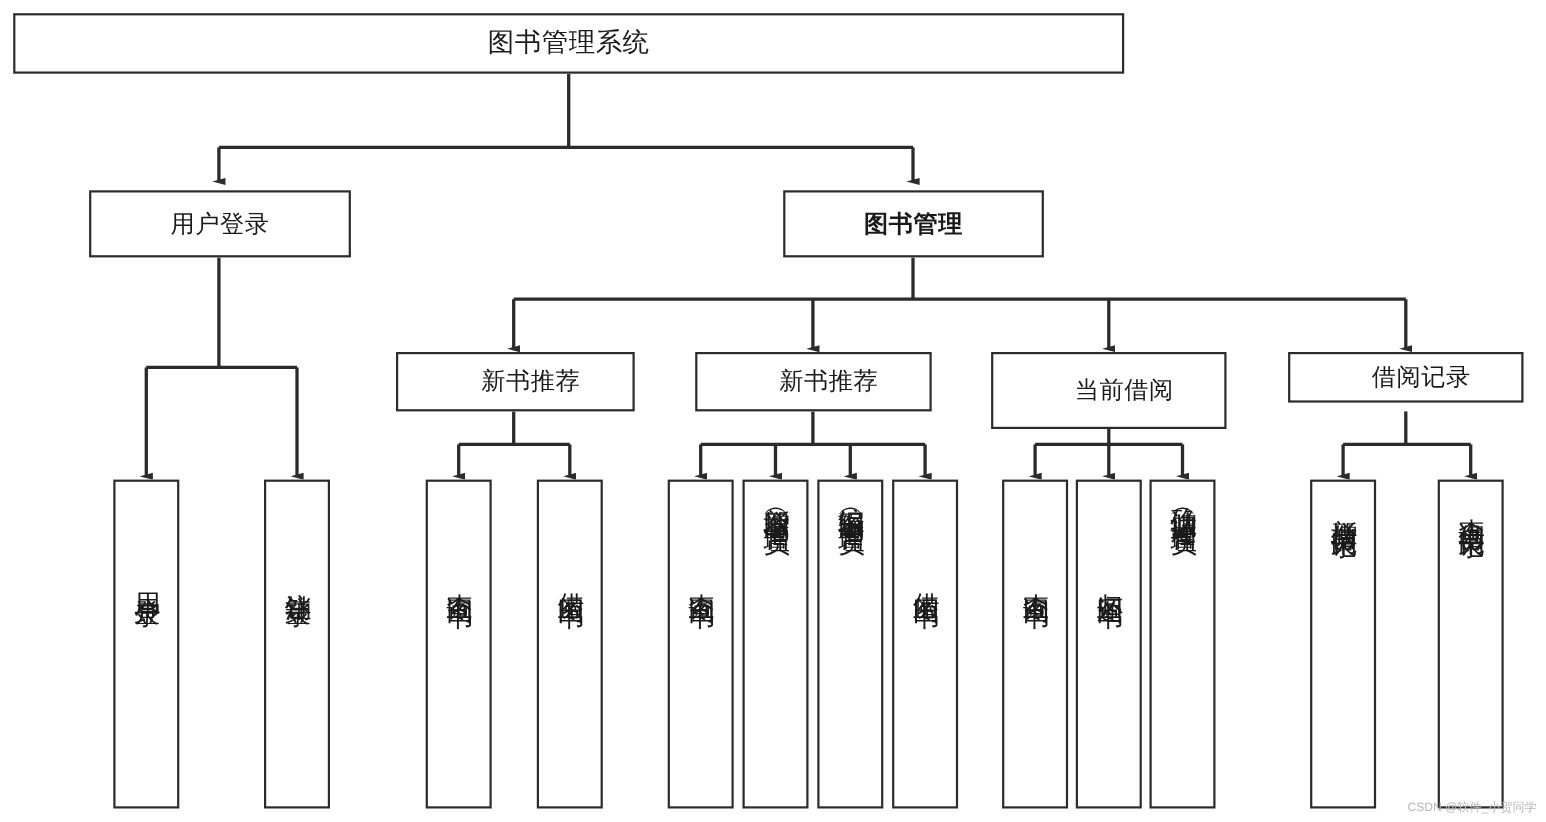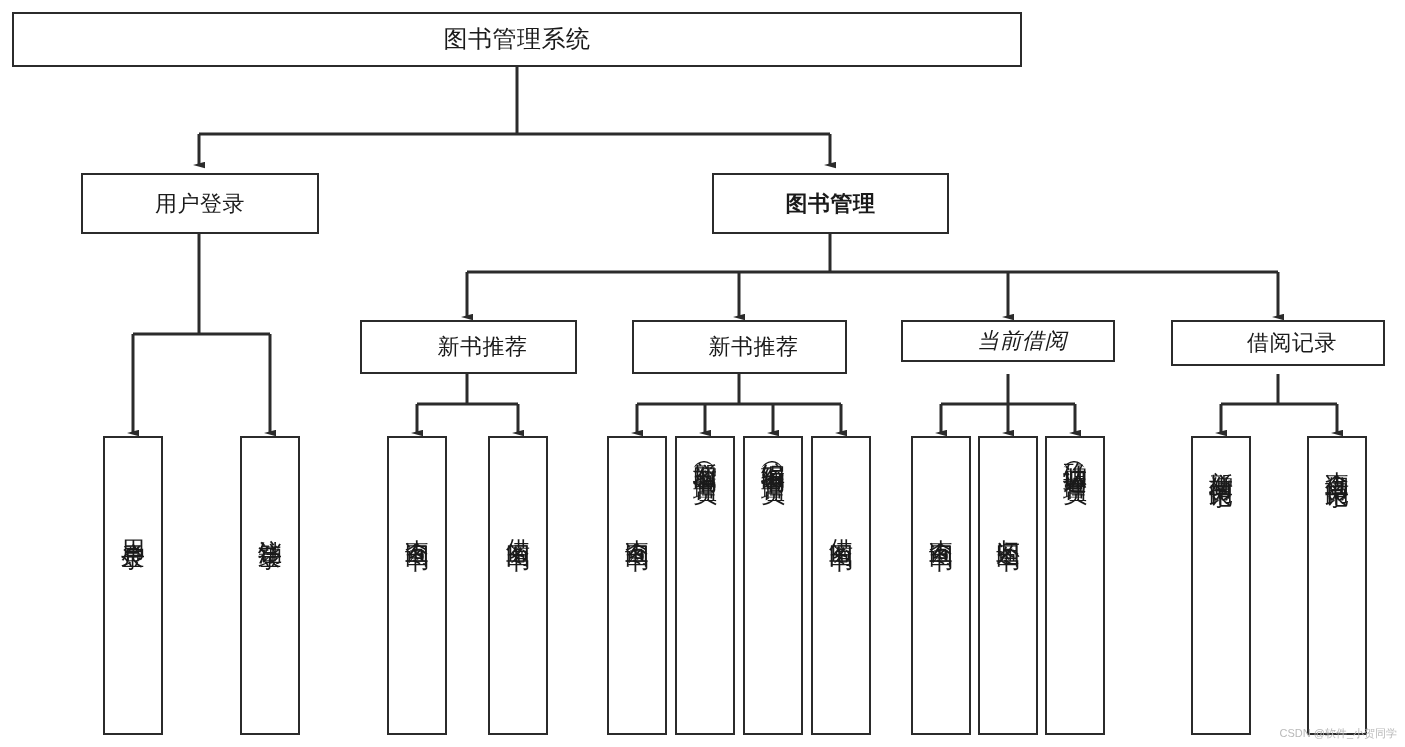--- a/index.html
+++ b/index.html
@@ -143,21 +143,21 @@
   <div class="node-box node-l2" style="left:712px; top:173px; width:237px; height:61px;font-weight:bold;">
     <span class="node-label">图书管理</span>
   </div>
 
   <div class="node-box node-l3" style="left:360px; top:320px; width:217px; height:54px;">
     <span class="node-label">新书推荐</span>
   </div>
   <div class="node-box node-l3" style="left:632px; top:320px; width:215px; height:54px;">
     <span class="node-label">新书推荐</span>
   </div>
-  <div class="node-box node-l3" style="left:901px; top:320px; width:214px; height:42px;font-style:italic;">
+  <div class="node-box node-l3" style="left:901px; top:320px; width:214px; height:70px;">
     <span class="node-label">当前借阅</span>
   </div>
   <div class="node-box node-l3" style="left:1171px; top:320px; width:214px; height:46px;">
     <span class="node-label">借阅记录</span>
   </div>
 
   <div class="node-box node-leaf leaf-short" style="left:103px; top:436px; width:60px; height:299px;">
     <span class="node-label">用户登录</span>
   </div>
   <div class="node-box node-leaf leaf-short" style="left:240px; top:436px; width:60px; height:299px;">

